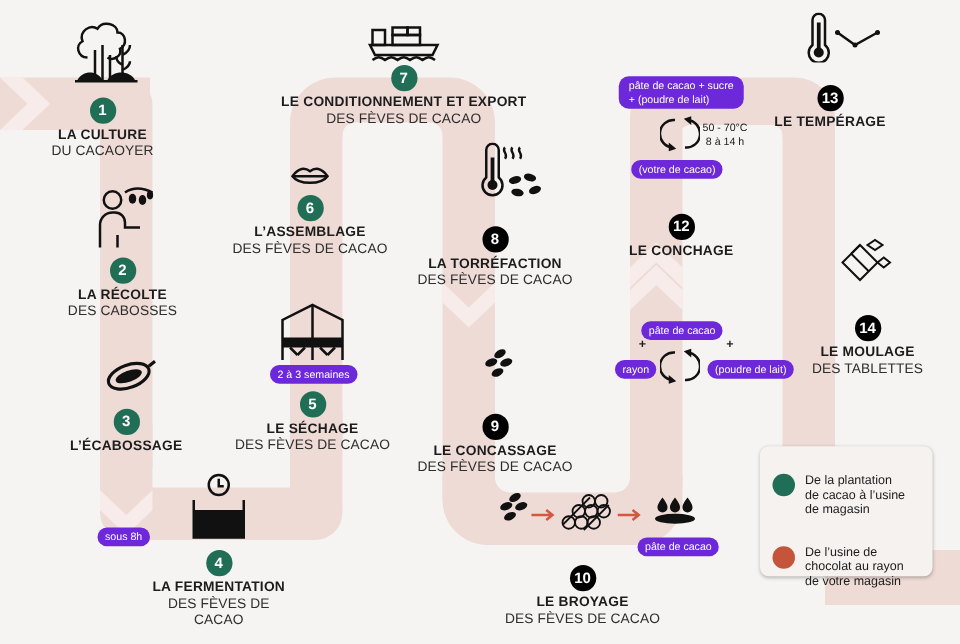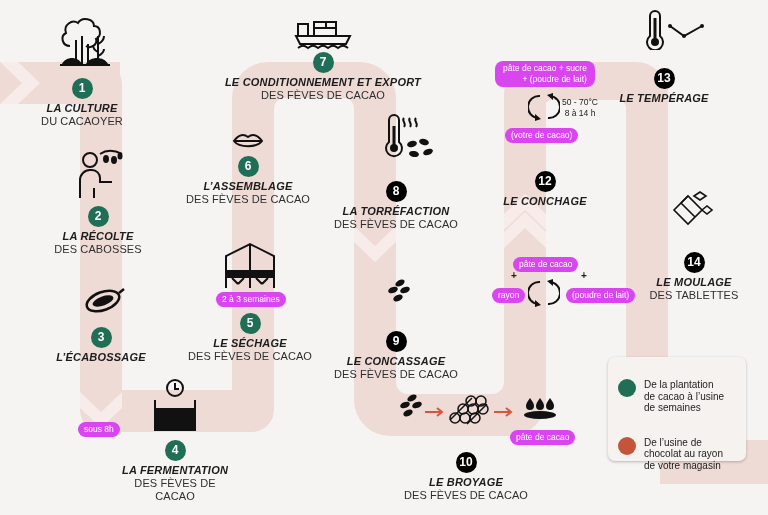--- a/index.html
+++ b/index.html
@@ -13,26 +13,26 @@
   .canvas { position: absolute; left: 0; top: 0; width: 768px; height: 515px; }
   .path-svg { position: absolute; left: 0; top: 0; width: 768px; height: 515px; }
 
   .step { position: absolute; text-align: center; width: 200px; margin-left: -100px; }
   .badge {
     display: inline-block; width: 21px; height: 21px; border-radius: 50%;
     color: #fff; font-weight: 700; font-size: 12px; line-height: 21px; text-align: center;
   }
   .badge.green { background: #1f6e55; }
   .badge.orange { background: #000000; margin-top: 18px; }
-  .title { font-weight: 700; font-size: 11px; letter-spacing: 0.2px; line-height: 13px; margin-top: 3px; color: #1c1c1c; font-style: italic; }
+  .title { font-weight: 700; font-size: 11px; letter-spacing: 0.2px; line-height: 13px; margin-top: 3px; color: #1c1c1c; }
   .sub { font-size: 11px; line-height: 13px; color: #2e2e2e; letter-spacing: 0.1px; }
 
   .pill {
-    position: absolute; background: #d946ef; color: #fff; font-size: 8.5px;
-    border-radius: 8px; padding: 2px 6px; white-space: nowrap; line-height: 11px; text-align: right;
+    position: absolute; background: #6d28d9; color: #fff; font-size: 8.5px;
+    border-radius: 8px; padding: 2px 6px; white-space: nowrap; line-height: 11px; text-align: left;
   }
   .plus { position: absolute; font-size: 10px; font-weight: 700; color: #1c1c1c; }
   .temp-label { position: absolute; font-size: 8.5px; font-weight: 400; text-align: center; line-height: 11px; color: #1c1c1c; }
 
   .icon { position: absolute; }
 
   .legend {
     position: absolute; left: 608px; top: 357px; width: 138px; height: 104px;
     background: #f6f2f0; border-radius: 7px; box-shadow: 0 1px 3px rgba(0,0,0,0.25);
     padding: 6px 6px;
@@ -310,21 +310,21 @@
     <div>8 à 14 h</div>
   </div>
   <div class="pill" style="left:505px;top:128px">(votre de cacao)</div>
 
   <div class="legend">
     <div class="legend-item">
       <div class="legend-dot" style="background:#1f6e55"></div>
       <div class="legend-text">
         <div>De la plantation</div>
         <div>de cacao à l’usine</div>
-        <div>de semaines</div>
+        <div>de magasin</div>
       </div>
     </div>
     <div class="legend-item">
       <div class="legend-dot" style="background:#c4553a"></div>
       <div class="legend-text">
         <div>De l’usine de</div>
         <div>chocolat au rayon</div>
         <div>de votre magasin</div>
       </div>
     </div>

